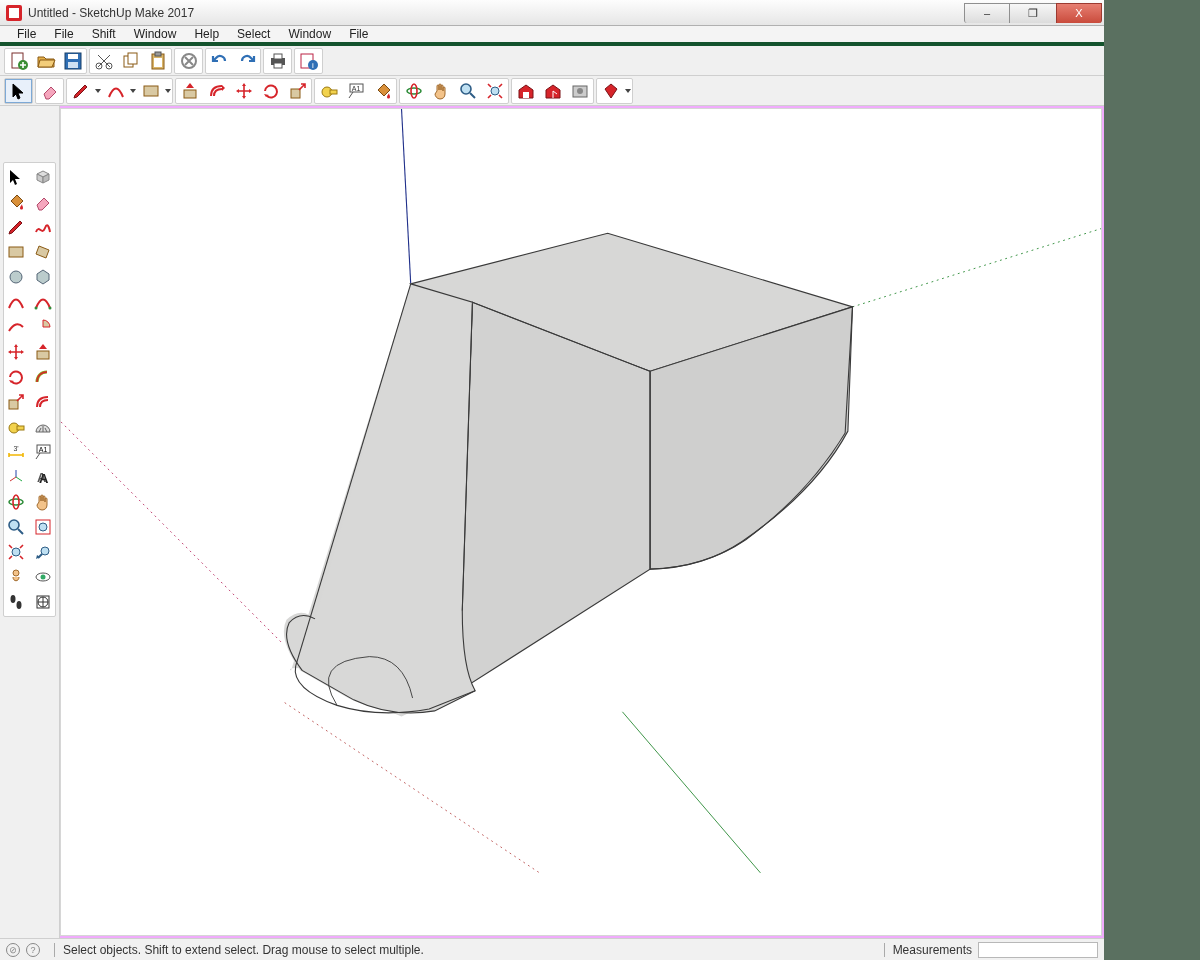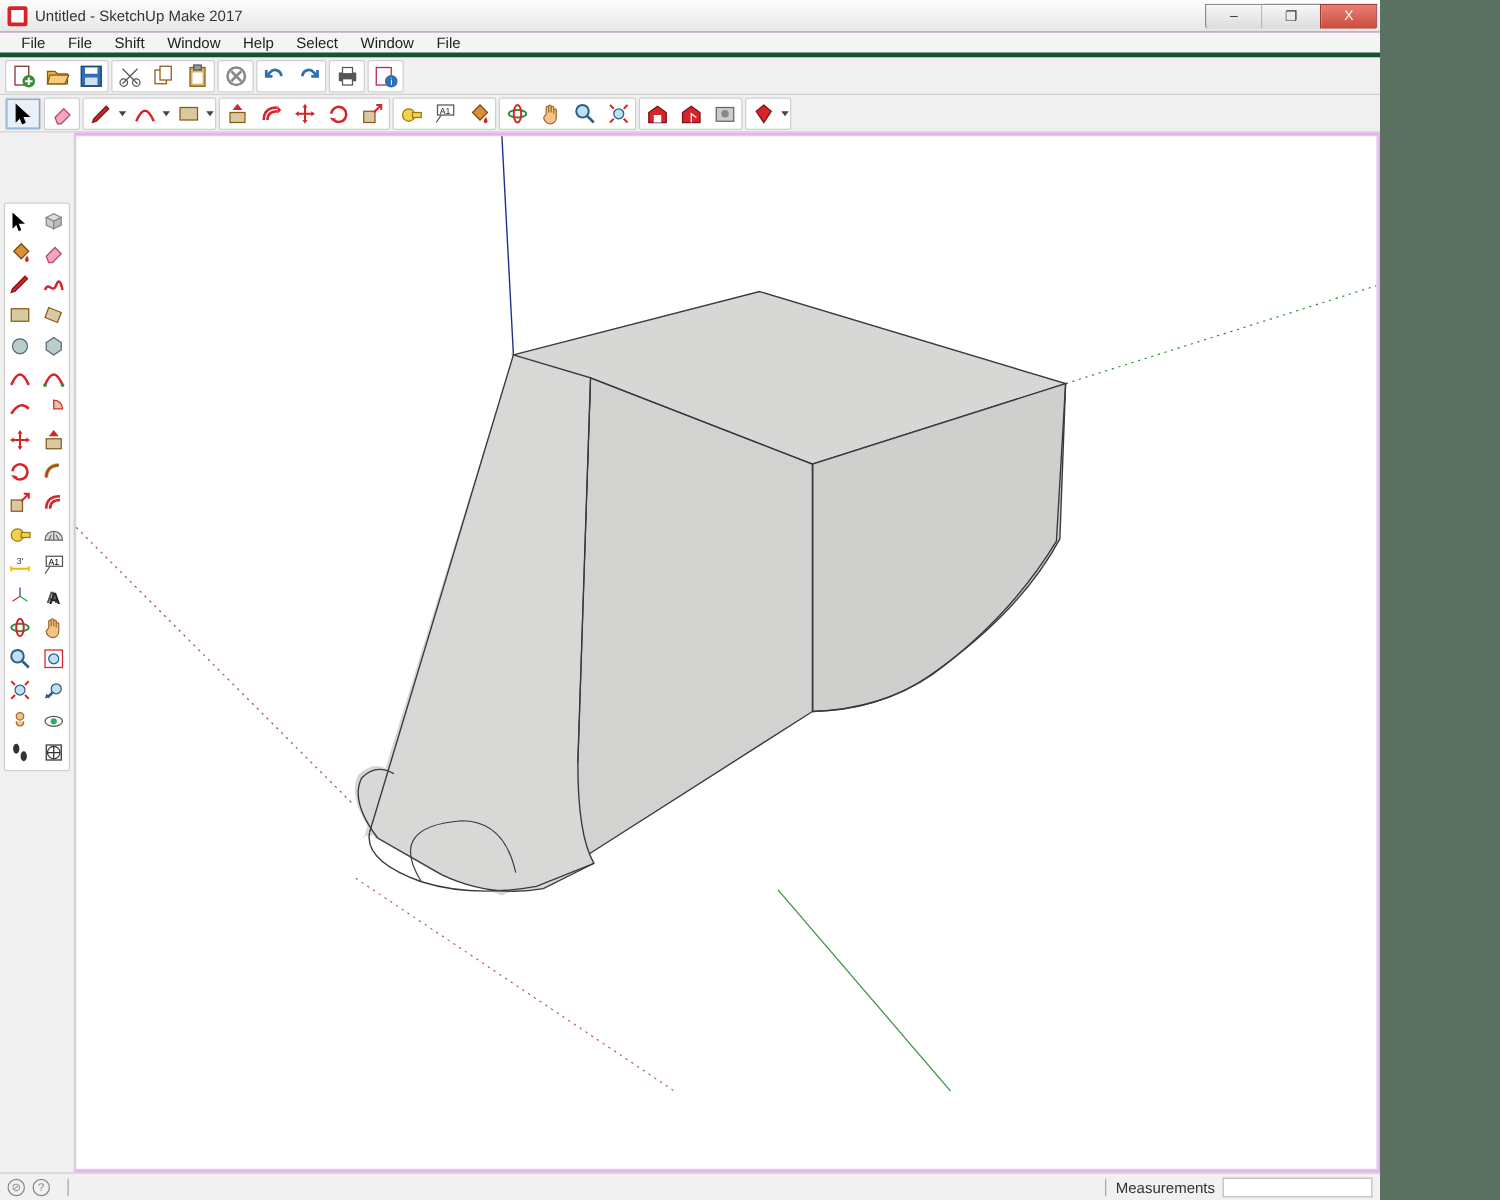--- a/index.html
+++ b/index.html
@@ -559,18 +559,19 @@
           <path d="M640 500 Q700 498 744 468 Q812 418 852 352 L860 215" fill="none" stroke="#3a3a3a" stroke-width="1.2"></path>
         </g>
       </svg>
     </div>
   </div>
 
   <div class="status">
     <div class="smallcircle">⊘</div>
     <div class="smallcircle">?</div>
     <div class="sep"></div>
+    <div>Select objects. Shift to extend select. Drag mouse to select multiple.</div>
     <div class="spacer"></div>
     <div class="sep"></div>
     <div>Measurements</div>
     <div class="meas-input" title=""></div>
   </div>
 </div>
 
 </body></html>

